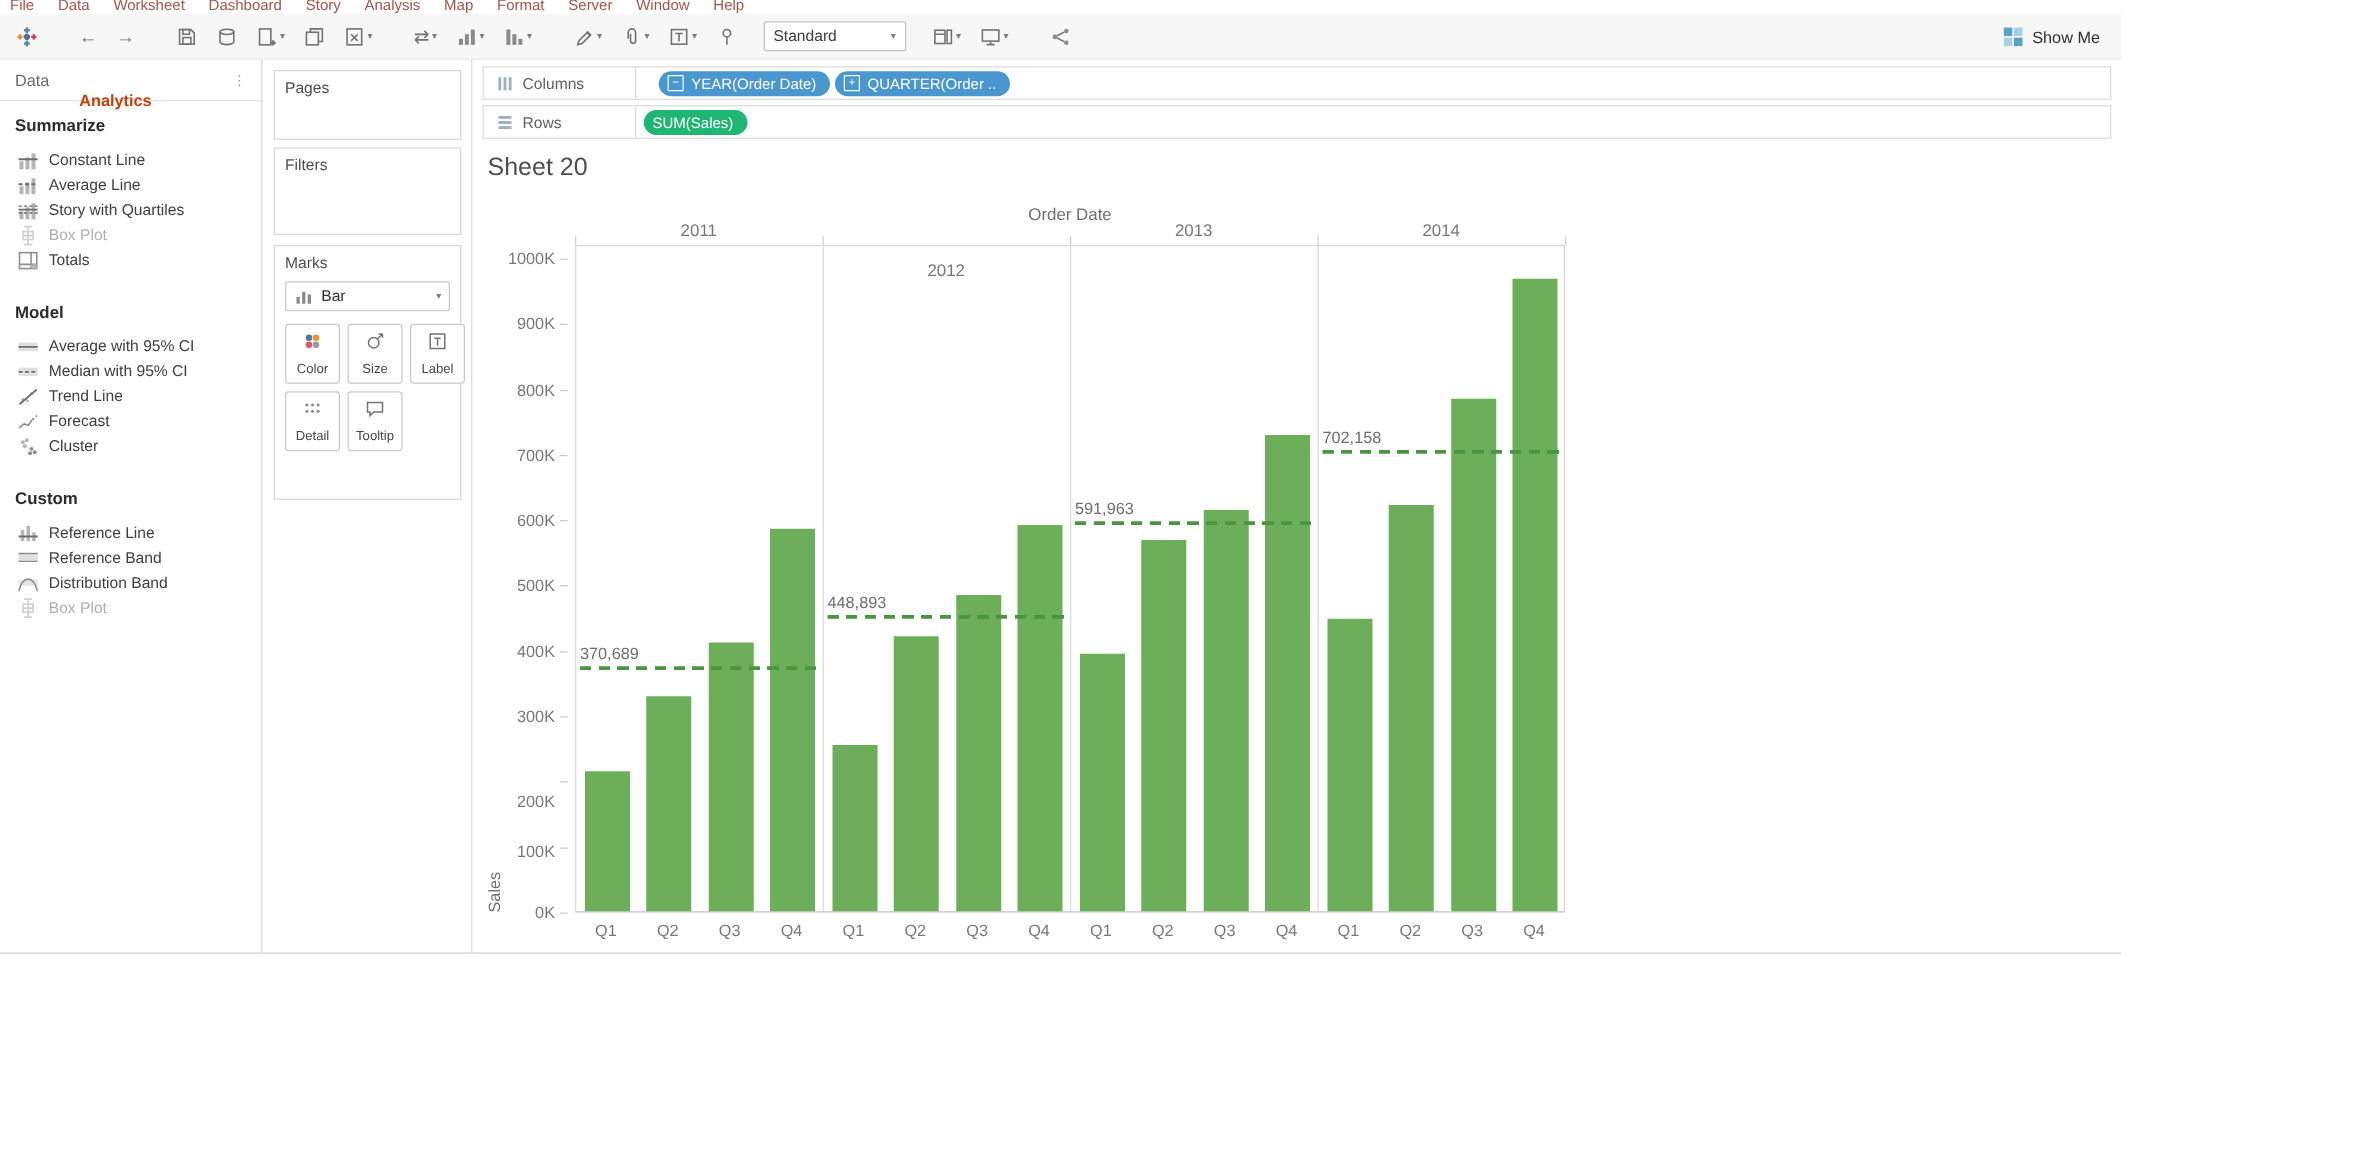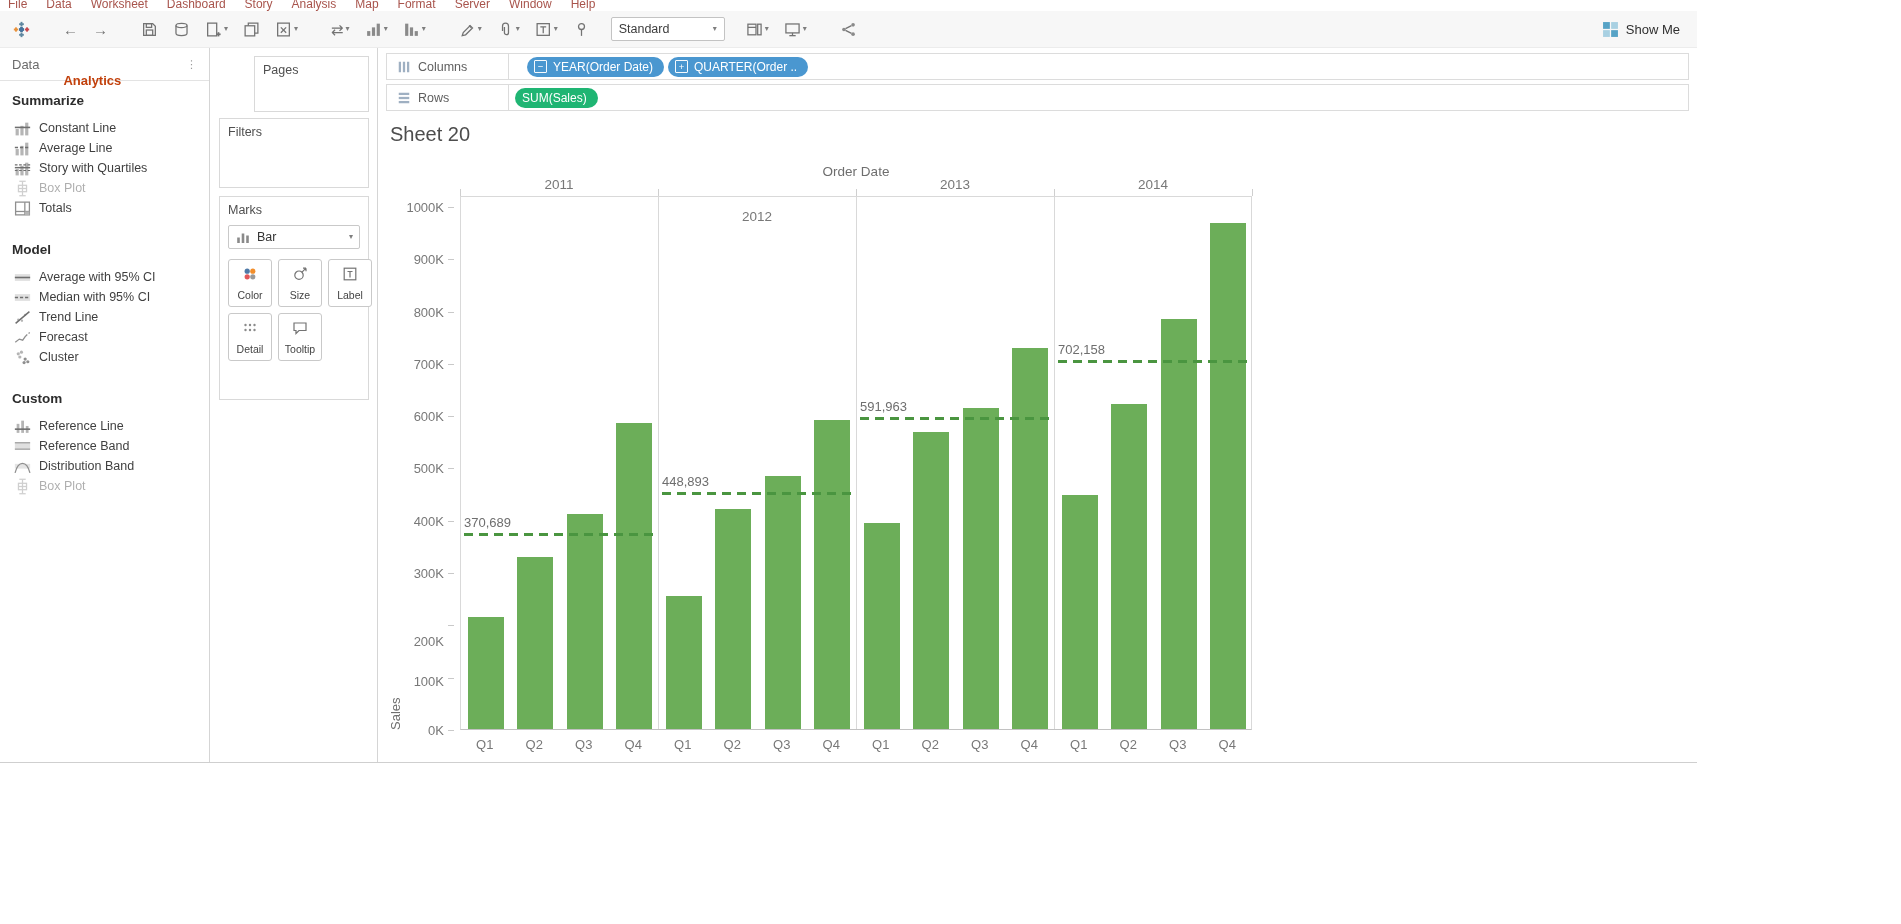--- a/index.html
+++ b/index.html
@@ -35,21 +35,21 @@
   #sections{padding-top:12px;}
   .section-title{font-size:13.5px;font-weight:700;color:#2d2d2d;margin:0 0 10px 12px;}
   .aitem{display:flex;align-items:center;gap:8px;height:20px;padding-left:14px;font-size:12.5px;color:#3f3f3f;}
   .aitem.disabled{opacity:.42;text-align:center;}
   .aicon{width:17px;height:17px;display:inline-flex;}
   .at{fill:none;stroke:#8f8f8f;stroke-width:1.2;}
   .af{fill:#b5b5b5;stroke:none;}
   
   .cards-panel{position:absolute;left:211px;top:48px;width:167px;height:714px;border-right:1px solid #d5d5d5;background:#fff;box-sizing:border-box;}
   .card{position:absolute;left:8px;right:8px;border:1px solid #d9d9d9;background:#fff;box-sizing:border-box;}
-  .card.pages{top:8px;height:56px;margin-left:35px;}
+  .card.pages{top:8px;height:56px;}
   .card.filters{top:70px;height:70px;}
   .card.marks{top:148px;height:204px;}
   .card-label{font-size:12.5px;color:#4f4f4f;padding:6px 8px 4px;}
   .mark-type{margin:4px 8px 8px;height:22px;border:1px solid #c9c9c9;border-radius:2px;display:flex;align-items:center;
              padding:0 6px;gap:6px;font-size:12.5px;color:#333;background:#fff;}
   .mark-type .caret{margin-left:auto;}
   .mt-ic{display:inline-flex;width:16px;height:16px;}
   .mark-btns{display:grid;grid-template-columns:repeat(3,44px);gap:6px;padding:2px 8px;}
   .mark-btn{height:46px;border:1px solid #c9c9c9;border-radius:3px;display:flex;flex-direction:column;align-items:center;
             justify-content:center;gap:3px;background:#fff;}

